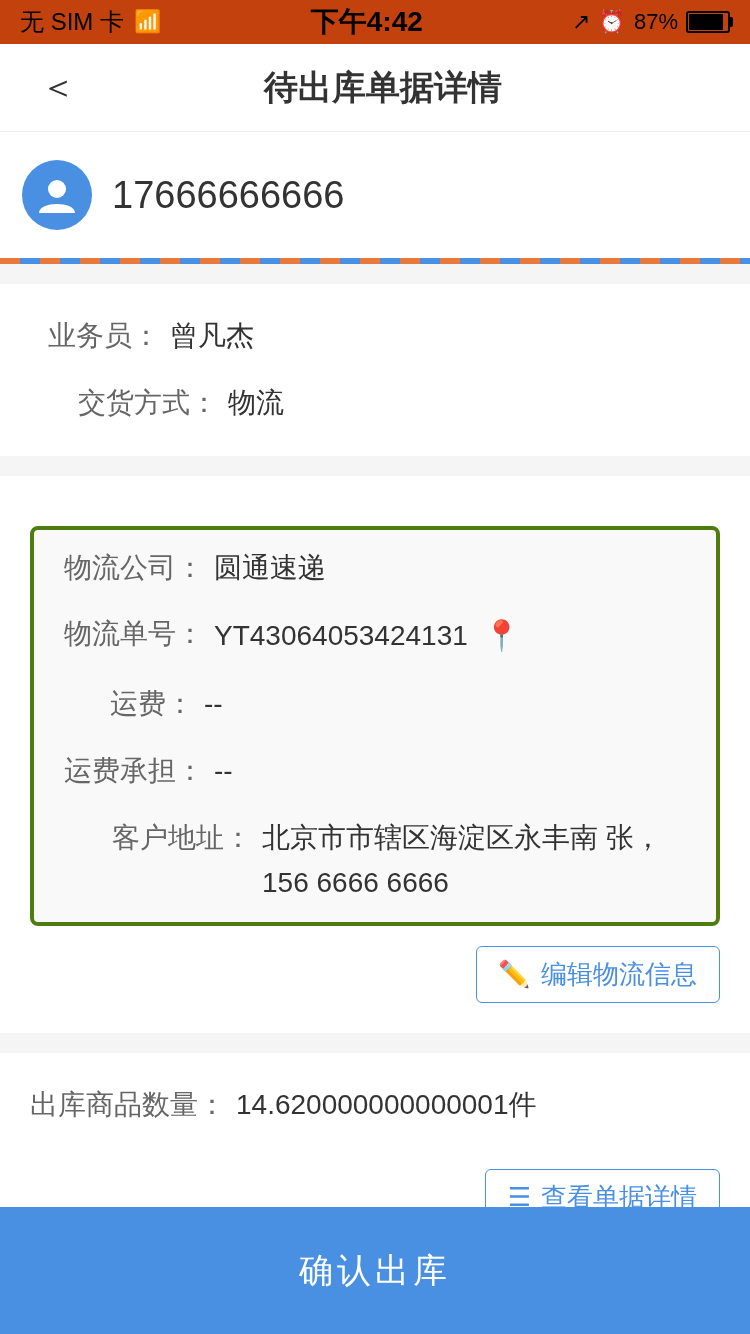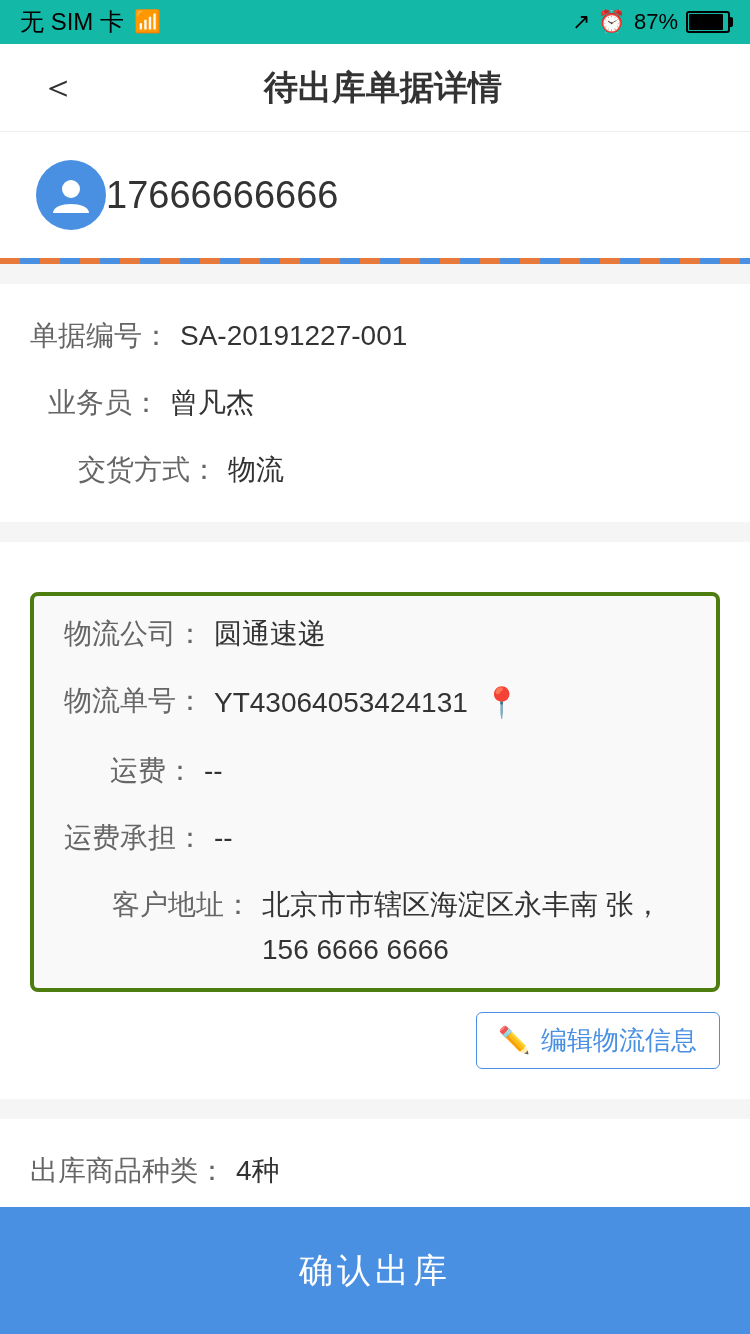--- a/index.html
+++ b/index.html
@@ -8,21 +8,21 @@
       font-family: -apple-system, "PingFang SC", "Helvetica Neue", Arial, sans-serif;
       background: #f5f5f5;
       width: 750px;
       min-height: 1334px;
       position: relative;
       font-size: 28px;
     }
 
     
     .status-bar {
-      background: #14b8a6;
+      background: #c2410c;
       height: 44px;
       display: flex;
       align-items: center;
       justify-content: space-between;
       padding: 0 20px;
       font-size: 24px;
       color: #000;
     }
     .status-left { display: flex; align-items: center; gap: 10px; }
     .status-center { font-size: 28px; font-weight: 600; }
@@ -50,23 +50,24 @@
       transform: translateX(-50%);
       font-size: 34px;
       font-weight: 600;
       color: #333;
       margin-left: 8px;
     }
 
     
     .customer-header {
       background: #fff;
-      padding: 28px 36px;
-      display: flex;
-      align-items: center;
+      padding: 28px 22px;
+      display: flex;
+      align-items: center;
+      gap: 20px;
     }
     .customer-avatar {
       width: 70px;
       height: 70px;
       border-radius: 50%;
       background: #4a90e2;
       display: flex;
       align-items: center;
       justify-content: center;
     }
@@ -227,20 +228,21 @@
     }
   </style>
 </head>
 <body>
 
 <div class="status-bar">
   <div class="status-left">
     <span>无 SIM 卡</span>
     <span class="wifi-icon">📶</span>
   </div>
+  <div class="status-center">下午4:42</div>
   <div class="status-right">
     <span>↗</span>
     <span>⏰</span>
     <span>87%</span>
     <div class="battery-icon">
       <div class="battery-fill"></div>
     </div>
   </div>
 </div>
 
@@ -256,24 +258,20 @@
       <path d="M4 40 C4 28 40 28 40 40" fill="white"></path>
     </svg>
   </div>
   <span class="customer-phone">17666666666</span>
 </div>
 
 <div class="dashed-divider"></div>
 
 <div class="section">
   <div class="info-row">
-    <span class="info-label">单据编号：</span>
-    <span class="info-value">SA-20191227-001</span>
-  </div>
-  <div class="info-row">
     <span class="info-label">业务员：</span>
     <span class="info-value">曾凡杰</span>
   </div>
   <div class="info-row">
     <span class="info-label">交货方式：</span>
     <span class="info-value">物流</span>
   </div>
 </div>
 
 <div class="section">
@@ -306,24 +304,20 @@
   <div class="clearfix">
     <button class="edit-btn">
       <span>✏️</span>
       <span>编辑物流信息</span>
     </button>
   </div>
 </div>
 
 <div class="goods-section clearfix">
   <div class="info-row">
-    <span class="info-label">出库商品种类：</span>
-    <span class="info-value">4种</span>
-  </div>
-  <div class="info-row">
     <span class="info-label">出库商品数量：</span>
     <span class="info-value">14.620000000000001件</span>
   </div>
 
   <div class="clearfix">
     <button class="detail-btn">
       <span>☰</span>
       <span>查看单据详情</span>
     </button>
   </div>

